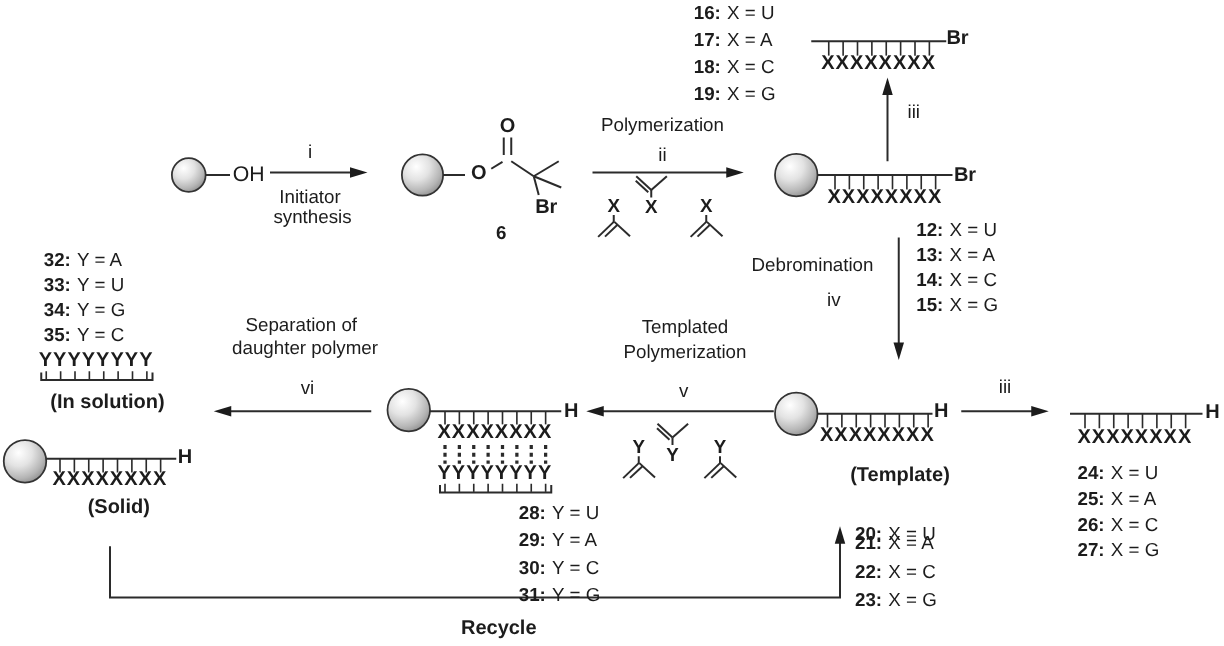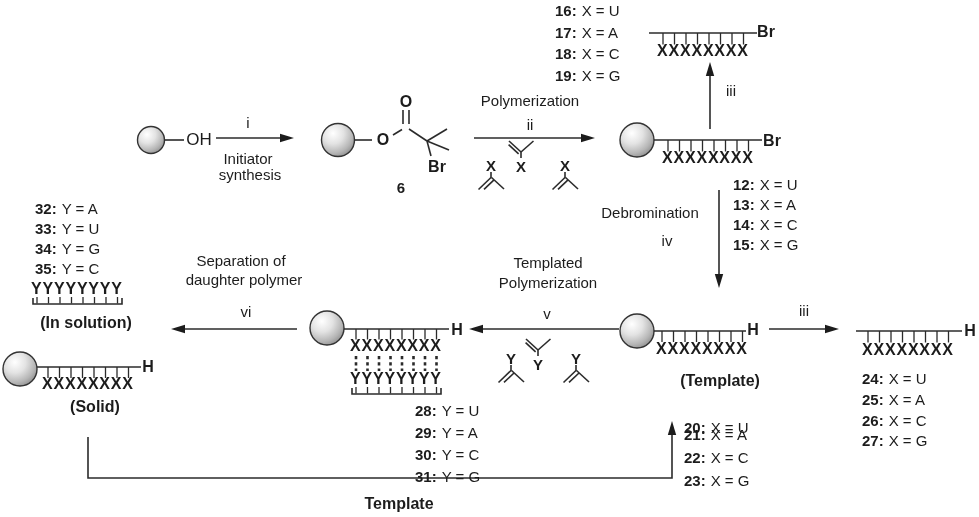--- a/index.html
+++ b/index.html
@@ -304,21 +304,21 @@
   <div class="lbl" style="left:244px;top:279px">daughter polymer</div>
   <div class="lbl" style="left:246px;top:311px">vi</div>
 
   <div class="chain" style="left:31px;top:281px">YYYYYYYY</div>
   <div class="lbl f16" style="left:86px;top:322px">(In solution)</div>
 
   <div class="chain" style="left:42px;top:376px">XXXXXXXX</div>
   <div class="lbl f16" style="left:148px;top:366px">H</div>
   <div class="lbl f16" style="left:95px;top:406px">(Solid)</div>
 
-  <div class="lbl f16" style="left:399px;top:503px">Template</div>
+  <div class="lbl f16" style="left:399px;top:503px">Recycle</div>
 
   <div class="cl" style="left:555px;top:3px"><span class="num">16:</span><span>X = U</span></div>
   <div class="cl" style="left:555px;top:25px"><span class="num">17:</span><span>X = A</span></div>
   <div class="cl" style="left:555px;top:46px"><span class="num">18:</span><span>X = C</span></div>
   <div class="cl" style="left:555px;top:68px"><span class="num">19:</span><span>X = G</span></div>
 
   <div class="cl" style="left:733px;top:177px"><span class="num">12:</span><span>X = U</span></div>
   <div class="cl" style="left:733px;top:197px"><span class="num">13:</span><span>X = A</span></div>
   <div class="cl" style="left:733px;top:217px"><span class="num">14:</span><span>X = C</span></div>
   <div class="cl" style="left:733px;top:237px"><span class="num">15:</span><span>X = G</span></div>

